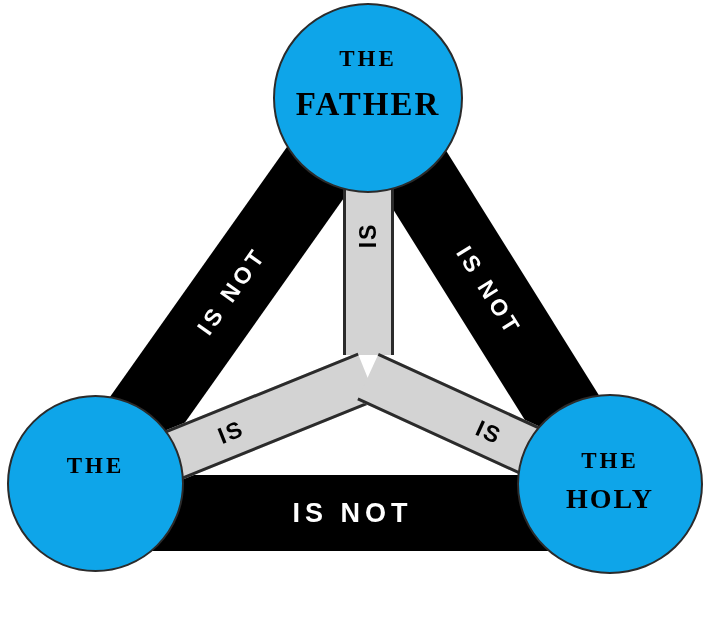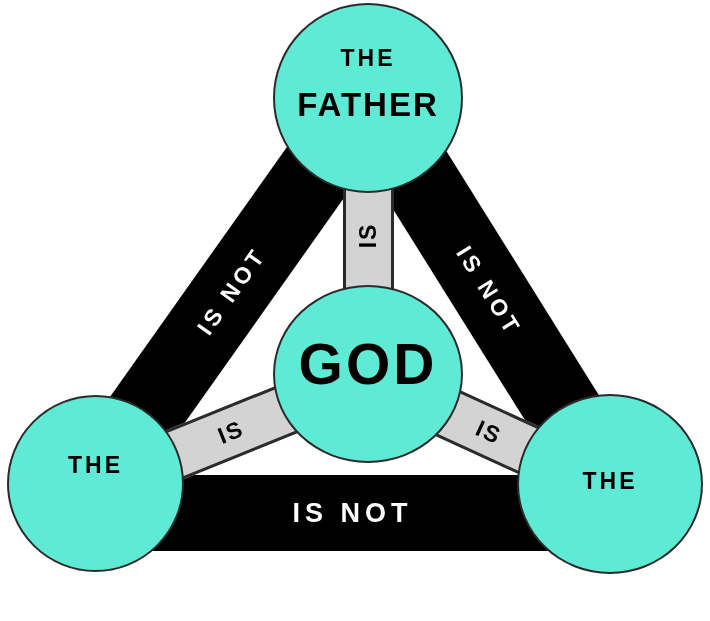--- a/index.html
+++ b/index.html
@@ -85,31 +85,32 @@
     left: 356px; top: 406px;
     width: 266px; height: 46px;
     border-top: 3px solid #2b2b2b;
     border-bottom: 3px solid #2b2b2b;
     transform: rotate(24.6deg);
   }
 
   
   .circle {
     position: absolute;
-    background: #5eead4;
+    background: #0ea5e9;
     border: 2px solid #2b2b2b;
     border-radius: 50%;
     z-index: 3;
     display: flex;
     flex-direction: column;
     align-items: center;
     justify-content: center;
     text-align: center;
     color: #000000;
     box-sizing: border-box;
+    font-family: Liberation Serif, serif;
   }
   .node-father {
     left: 273px; top: 3px;
     width: 190px; height: 190px;
     padding-bottom: 29px;
   }
   .node-god {
     left: 273px; top: 285px;
     width: 190px; height: 178px;
     padding-bottom: 20px;
@@ -157,25 +158,23 @@
   </div>
   <div class="spoke spoke-right">
     <span class="spoke-label">IS</span>
   </div>
 
   <div class="circle node-father">
     <div class="line line-small">THE</div>
     <div class="line line-large">FATHER</div>
   </div>
 
-  <div class="circle node-god">
-    <div class="line line-god">GOD</div>
-  </div>
 
   <div class="circle node-son">
     <div class="line line-small">THE</div>
   </div>
 
   <div class="circle node-spirit">
     <div class="line line-small">THE</div>
+    <div class="line line-medium">HOLY</div>
   </div>
 
 </div>
 
 </body></html>

